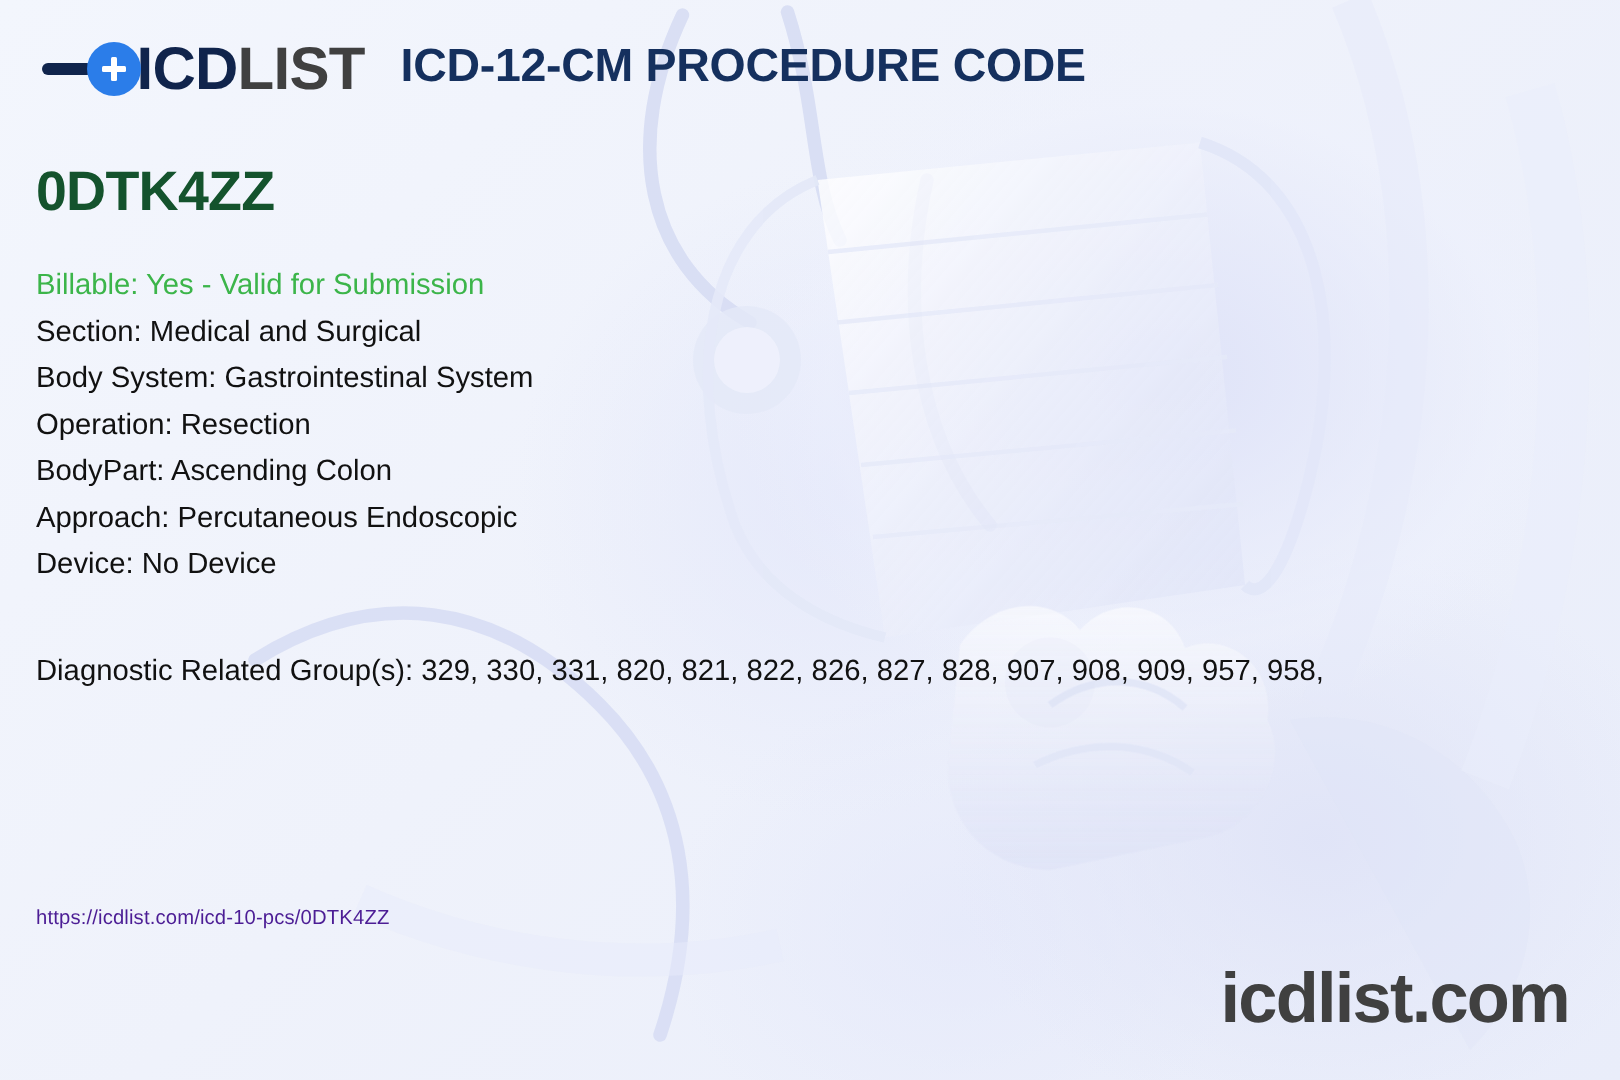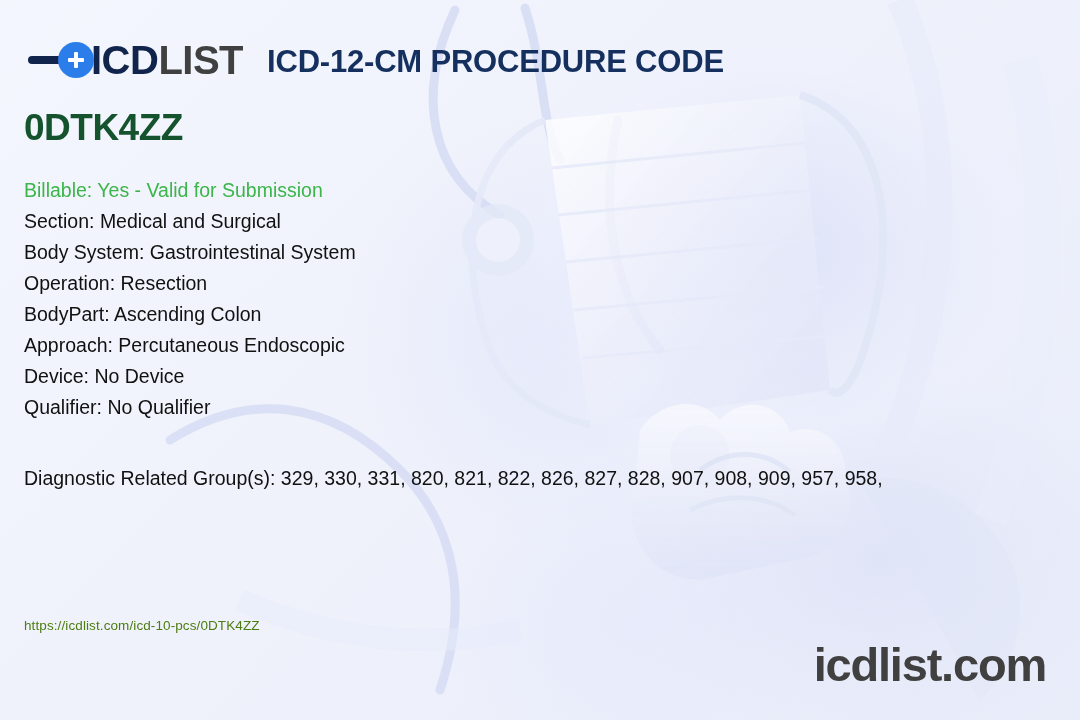--- a/index.html
+++ b/index.html
@@ -36,21 +36,21 @@
   }
   #bg-art svg { position: absolute; inset: 0; }
 
   
   #header {
     position: absolute;
     left: 28px;
     top: 26px;
     height: 54px;
     display: flex;
-    align-items: flex-end;
+    align-items: flex-start;
     z-index: 3;
   }
   .logo {
     display: flex;
     align-items: center;
   }
   .logo-dash {
     width: 34px;
     height: 8px;
     border-radius: 4px;
@@ -141,23 +141,23 @@
     margin-top: 40px;
     font-size: 19.5px;
     line-height: 31px;
     color: #111111;
     white-space: nowrap;
   }
 
   #source-url {
     position: absolute;
     left: 24px;
-    top: 618px;
+    top: 604px;
     font-size: 13.5px;
-    color: #4d7c0f;
+    color: #4c1d95;
     letter-spacing: 0.1px;
     z-index: 3;
   }
 
   #footer-brand {
     position: absolute;
     right: 34px;
     bottom: 32px;
     font-size: 47px;
     font-weight: 700;
@@ -240,21 +240,20 @@
 
 
   <ul id="detail-list">
     <li class="billable">Billable: Yes - Valid for Submission</li>
     <li>Section: Medical and Surgical</li>
     <li>Body System: Gastrointestinal System</li>
     <li>Operation: Resection</li>
     <li>BodyPart: Ascending Colon</li>
     <li>Approach: Percutaneous Endoscopic</li>
     <li>Device: No Device</li>
-    <li>Qualifier: No Qualifier</li>
   </ul>
 
   <div id="drg-line">Diagnostic Related Group(s): 329, 330, 331, 820, 821, 822, 826, 827, 828, 907, 908, 909, 957, 958,</div>
 </div>
 
 <div id="source-url">https://icdlist.com/icd-10-pcs/0DTK4ZZ</div>
 
 <div id="footer-brand">icdlist.com</div>
 
 </body></html>

